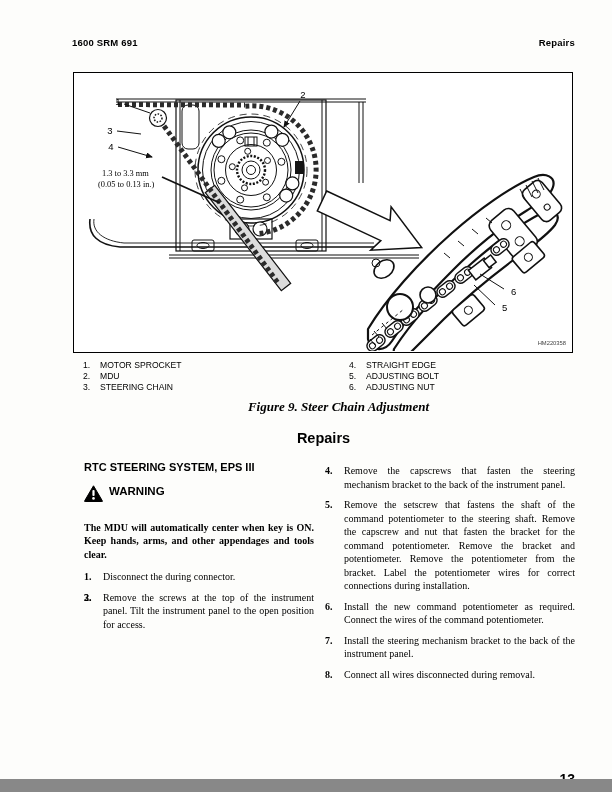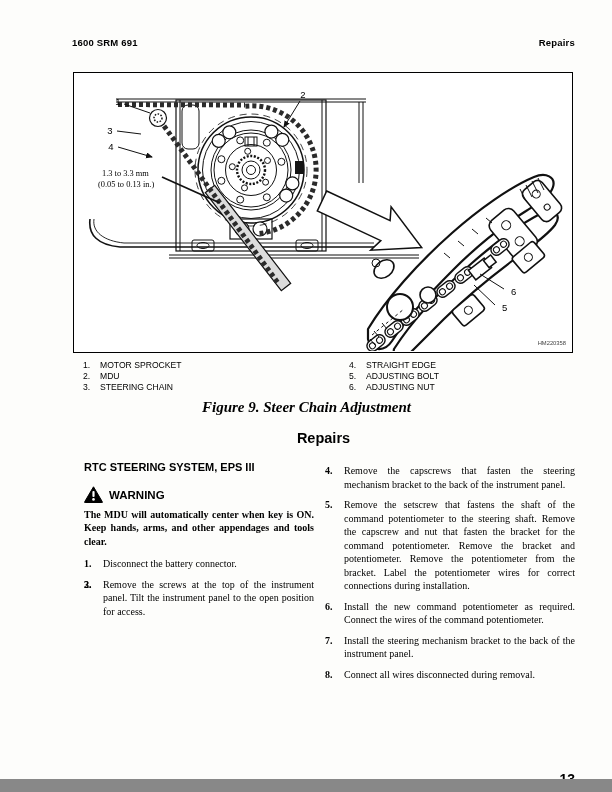--- a/index.html
+++ b/index.html
@@ -25,38 +25,38 @@
   .legend{
     position:absolute;left:72px;top:360px;width:503px;
     font-family:"Liberation Sans", sans-serif;font-size:8.6px;line-height:11px;
   }
   .legend-col{position:absolute;top:0;}
   .legend-col.c1{left:11px;}
   .legend-col.c2{left:277px;}
   .leg-row{white-space:nowrap;}
   .leg-num{display:inline-block;width:17px;}
   .caption{
-    position:absolute;left:55px;top:399px;width:503px;text-align:center;
-    font-weight:bold;font-style:italic;font-size:15px;
+    position:absolute;left:87px;top:399px;width:503px;text-align:center;
+    font-weight:bold;font-style:italic;font-size:13px;
   }
   .section-title{
     position:absolute;left:72px;top:430px;width:503px;text-align:center;
     font-family:"Liberation Sans", sans-serif;font-weight:bold;font-size:14.5px;
   }
   .col{position:absolute;font-size:10px;line-height:13.5px;}
   .col-left{left:84px;top:461px;width:230px;}
   .col-right{left:325px;top:464px;width:250px;}
   .h-sub{
     font-family:"Liberation Sans", sans-serif;font-weight:bold;font-size:11px;
     line-height:13.5px;margin:0 0 0 0;
   }
   .h-sub2{margin-top:12px;}
-  .warn-row{margin-top:10px;display:flex;align-items:flex-end;gap:6px;height:18px;}
+  .warn-row{margin-top:10px;display:flex;align-items:flex-start;gap:6px;height:18px;}
   .warn-word{font-family:"Liberation Sans", sans-serif;font-weight:bold;font-size:11.5px;}
-  .warn-text{margin-top:5px;font-weight:bold;text-align:justify;}
+  .warn-text{margin-top:18px;font-weight:bold;text-align:justify;}
   .steps{margin-top:9px;}
   .step{position:relative;padding-left:19px;text-align:justify;margin-bottom:7px;}
   .step .num{position:absolute;left:0;top:0;font-weight:bold;}
   .pageno{
     position:absolute;right:37px;top:771px;
     font-family:"Liberation Sans", sans-serif;font-weight:bold;font-size:14px;
   }
   svg text{font-family:"Liberation Sans", sans-serif;}
   svg text.ser{font-family:"Liberation Serif", serif;}
 </style>
@@ -286,21 +286,21 @@
     <div class="warn-row">
       <svg width="19" height="17" viewBox="0 0 19 17">
         <path d="M9.5,0.8 L18.2,15.6 a1,1 0 0 1 -0.9,1.4 H1.7 a1,1 0 0 1 -0.9,-1.4 Z" fill="#000" stroke="#000" stroke-width="1" stroke-linejoin="round"></path>
         <rect x="8.4" y="5" width="2.2" height="6" rx="1" fill="#fff"></rect>
         <circle cx="9.5" cy="13.4" r="1.3" fill="#fff"></circle>
       </svg>
       <span class="warn-word">WARNING</span>
     </div>
     <div class="warn-text">The MDU will automatically center when key is ON. Keep hands, arms, and other appendages and tools clear.</div>
     <div class="steps">
-      <div class="step"><span class="num">1.</span><span>Disconnect the battery connector.</span></div>
+      <div class="step"><span class="num">1.</span><span>Disconnect the during connector.</span></div>
       <div class="step"><span class="num">2.</span></div>
       <div class="step"><span class="num">3.</span><span>Remove the screws at the top of the instrument panel. Tilt the instrument panel to the open position for access.</span></div>
     </div>
   </div>
 
   <div class="col col-right">
     <div class="steps" style="margin-top:0;">
       <div class="step"><span class="num">4.</span><span>Remove the capscrews that fasten the steering mechanism bracket to the back of the instrument panel.</span></div>
       <div class="step"><span class="num">5.</span><span>Remove the setscrew that fastens the shaft of the command potentiometer to the steering shaft. Remove the capscrew and nut that fasten the bracket for the command potentiometer. Remove the bracket and potentiometer. Remove the potentiometer from the bracket. Label the potentiometer wires for correct connections during installation.</span></div>
       <div class="step"><span class="num">6.</span><span>Install the new command potentiometer as required. Connect the wires of the command potentiometer.</span></div>

